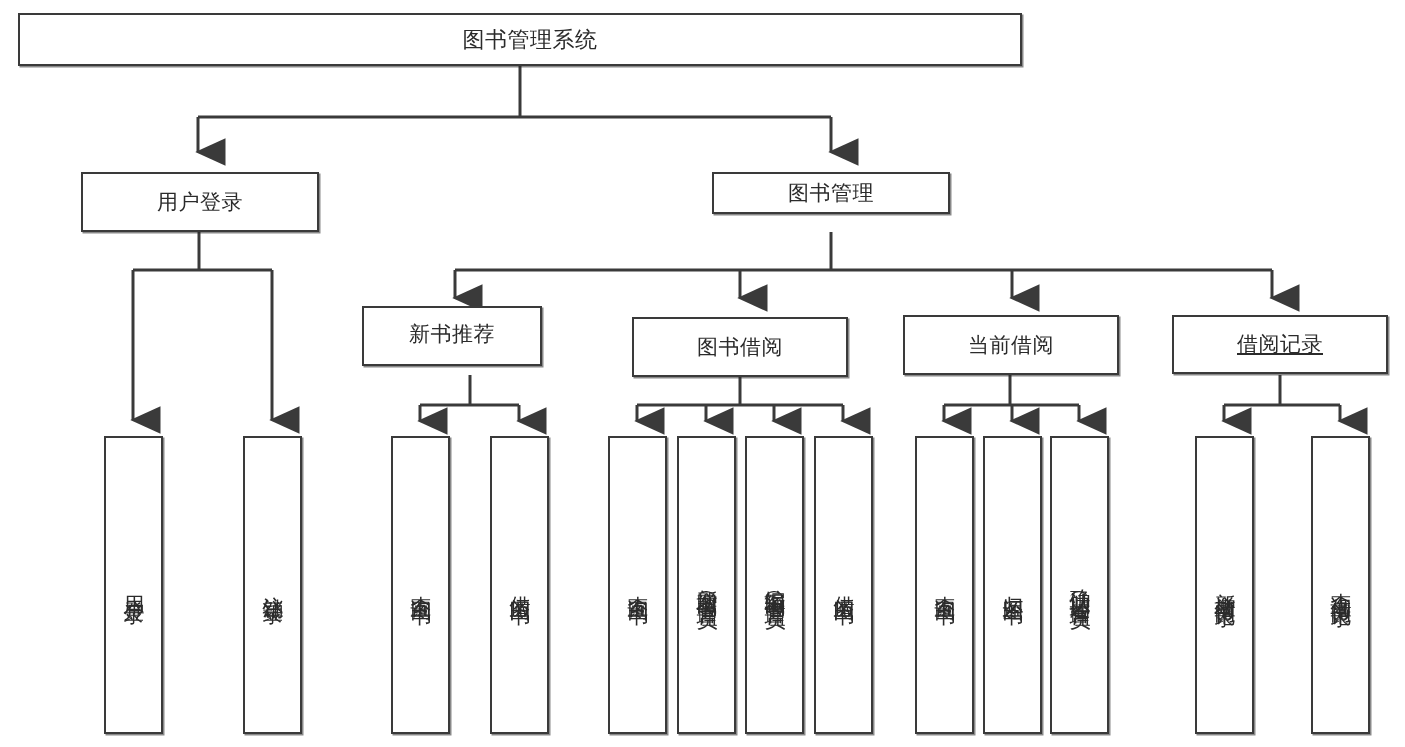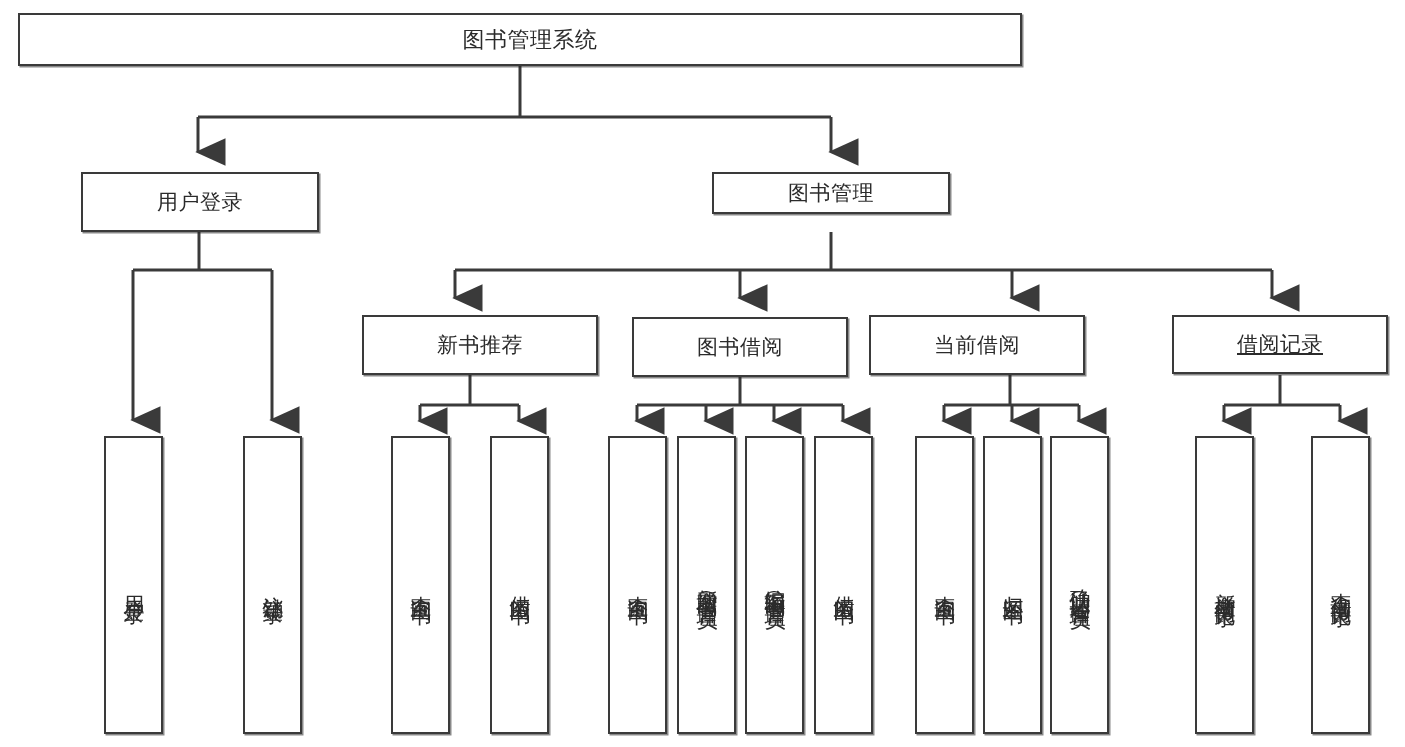--- a/index.html
+++ b/index.html
@@ -128,27 +128,27 @@
     <span class="label">图书管理系统</span>
   </div>
 
   <div class="node horiz" style="left:81px; top:172px; width:238px; height:60px;">
     <span class="label">用户登录</span>
   </div>
   <div class="node horiz" style="left:712px; top:172px; width:238px; height:42px;">
     <span class="label">图书管理</span>
   </div>
 
-  <div class="node horiz" style="left:362px; top:315px; width:236px; height:60px;">
+  <div class="node horiz" style="left:362px; top:306px; width:180px; height:60px;font-family:Liberation Mono, monospace;">
     <span class="label">新书推荐</span>
   </div>
   <div class="node horiz" style="left:632px; top:317px; width:216px; height:60px;align-items:center;">
     <span class="label">图书借阅</span>
   </div>
-  <div class="node horiz" style="left:869px; top:315px; width:216px; height:60px;">
+  <div class="node horiz" style="left:903px; top:315px; width:216px; height:60px;">
     <span class="label">当前借阅</span>
   </div>
   <div class="node horiz" style="left:1172px; top:315px; width:216px; height:59px;text-decoration:underline;">
     <span class="label">借阅记录</span>
   </div>
 
   <div class="node vert" style="left:104px; top:436px; width:59px; height:298px;">
     <span class="label">用户登录</span>
   </div>
   <div class="node vert" style="left:243px; top:436px; width:59px; height:298px;">

